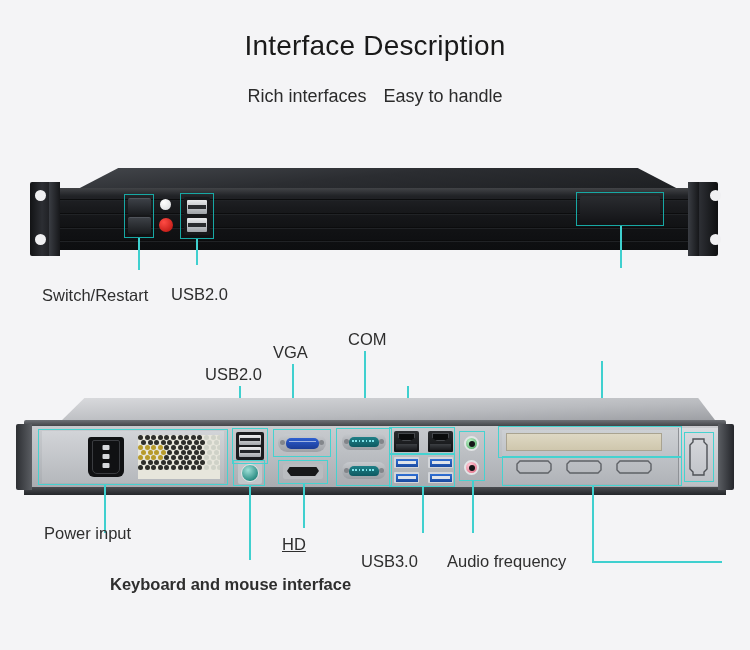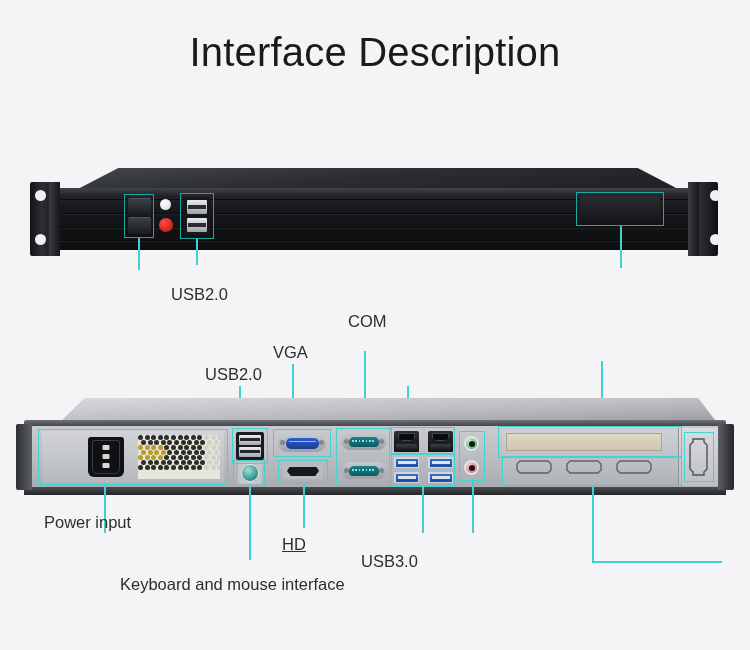--- a/index.html
+++ b/index.html
@@ -9,21 +9,21 @@
     font-family:"Liberation Sans",sans-serif;
     overflow:hidden;
     position:relative;
   }
   #stage{position:absolute;inset:0;}
 
   
   .title{
     position:absolute;left:0;right:0;top:30px;
     text-align:center;
-    font-size:40px;font-weight:400;color:#1a1a1a;
+    font-size:28px;font-weight:400;color:#1a1a1a;
     letter-spacing:.2px;
   }
   .subtitle{
     position:absolute;left:0;right:0;top:86px;
     text-align:center;
     font-size:18px;font-weight:400;color:#2b2b2b;
   }
   .subtitle span{margin:0 6px;}
 
   
@@ -319,20 +319,24 @@
   }
   .vert-db9{position:absolute;left:10px;top:9px;width:19px;height:40px;}
   .vert-db9 svg{display:block;width:100%;height:100%;}
 </style>
 </head>
 <body>
 
 <div id="stage">
 
   <div class="title">Interface Description</div>
+  <div class="subtitle">
+    <span>Rich interfaces</span>
+    <span>Easy to handle</span>
+  </div>
 
   <div id="front">
 
     <div class="f-lid"></div>
 
     <div class="f-face">
       <div class="f-sheen"></div>
       <div class="f-rib r1"></div>
       <div class="f-rib r2"></div>
       <div class="f-rib r3"></div>
@@ -366,25 +370,26 @@
 
     <div class="cbox" style="left:100px;top:26px;width:30px;height:44px;"></div>
     <div class="cbox" style="left:156px;top:25px;width:34px;height:46px;"></div>
     <div class="cbox" style="left:552px;top:24px;width:88px;height:34px;"></div>
 
     <div class="lead" style="left:114px;top:70px;height:32px;"></div>
     <div class="lead" style="left:172px;top:71px;height:26px;"></div>
     <div class="lead" style="left:596px;top:58px;height:42px;"></div>
   </div>
 
+  <div class="lbl" style="left:42px;top:286px;">Switch/Restart</div>
   <div class="lbl" style="left:171px;top:285px;">USB2.0</div>
 
   <div class="lbl" style="left:205px;top:365px;">USB2.0</div>
   <div class="lbl" style="left:273px;top:343px;">VGA</div>
-  <div class="lbl" style="left:348px;top:312px;">COM</div>
+  <div class="lbl" style="left:348px;top:330px;">COM</div>
 
   <div class="lead" style="left:239px;top:386px;height:46px;"></div>
   <div class="lead" style="left:292px;top:364px;height:70px;"></div>
   <div class="lead" style="left:364px;top:351px;height:82px;"></div>
   <div class="lead" style="left:407px;top:386px;height:48px;"></div>
   <div class="lead" style="left:601px;top:361px;height:70px;"></div>
 
   <div id="rear">
 
     <div class="r-lid"></div>
@@ -599,18 +604,19 @@
 
     <div class="lead" style="left:88px;top:87px;height:48px;"></div>
     <div class="lead" style="left:233px;top:88px;height:74px;"></div>
     <div class="lead" style="left:287px;top:86px;height:44px;"></div>
     <div class="lead" style="left:406px;top:89px;height:46px;"></div>
     <div class="lead" style="left:456px;top:83px;height:52px;"></div>
     <div class="lead" style="left:576px;top:88px;height:76px;"></div>
     <div class="lead h" style="left:576px;top:163px;width:130px;height:2px;"></div>
   </div>
 
-  <div class="lbl" style="left:44px;top:513px;">Power input</div>
-  <div class="lbl" style="left:120px;top:575px;">Keyboard and mouse interface</div>
+  <div class="lbl" style="left:44px;top:524px;">Power input</div>
+  <div class="lbl" style="left:110px;top:575px;font-weight:bold;">Keyboard and mouse interface</div>
   <div class="lbl" style="left:282px;top:535px;text-decoration:underline;">HD</div>
   <div class="lbl" style="left:361px;top:552px;">USB3.0</div>
+  <div class="lbl" style="left:447px;top:552px;">Audio frequency</div>
 
 </div>
 
 </body></html>

